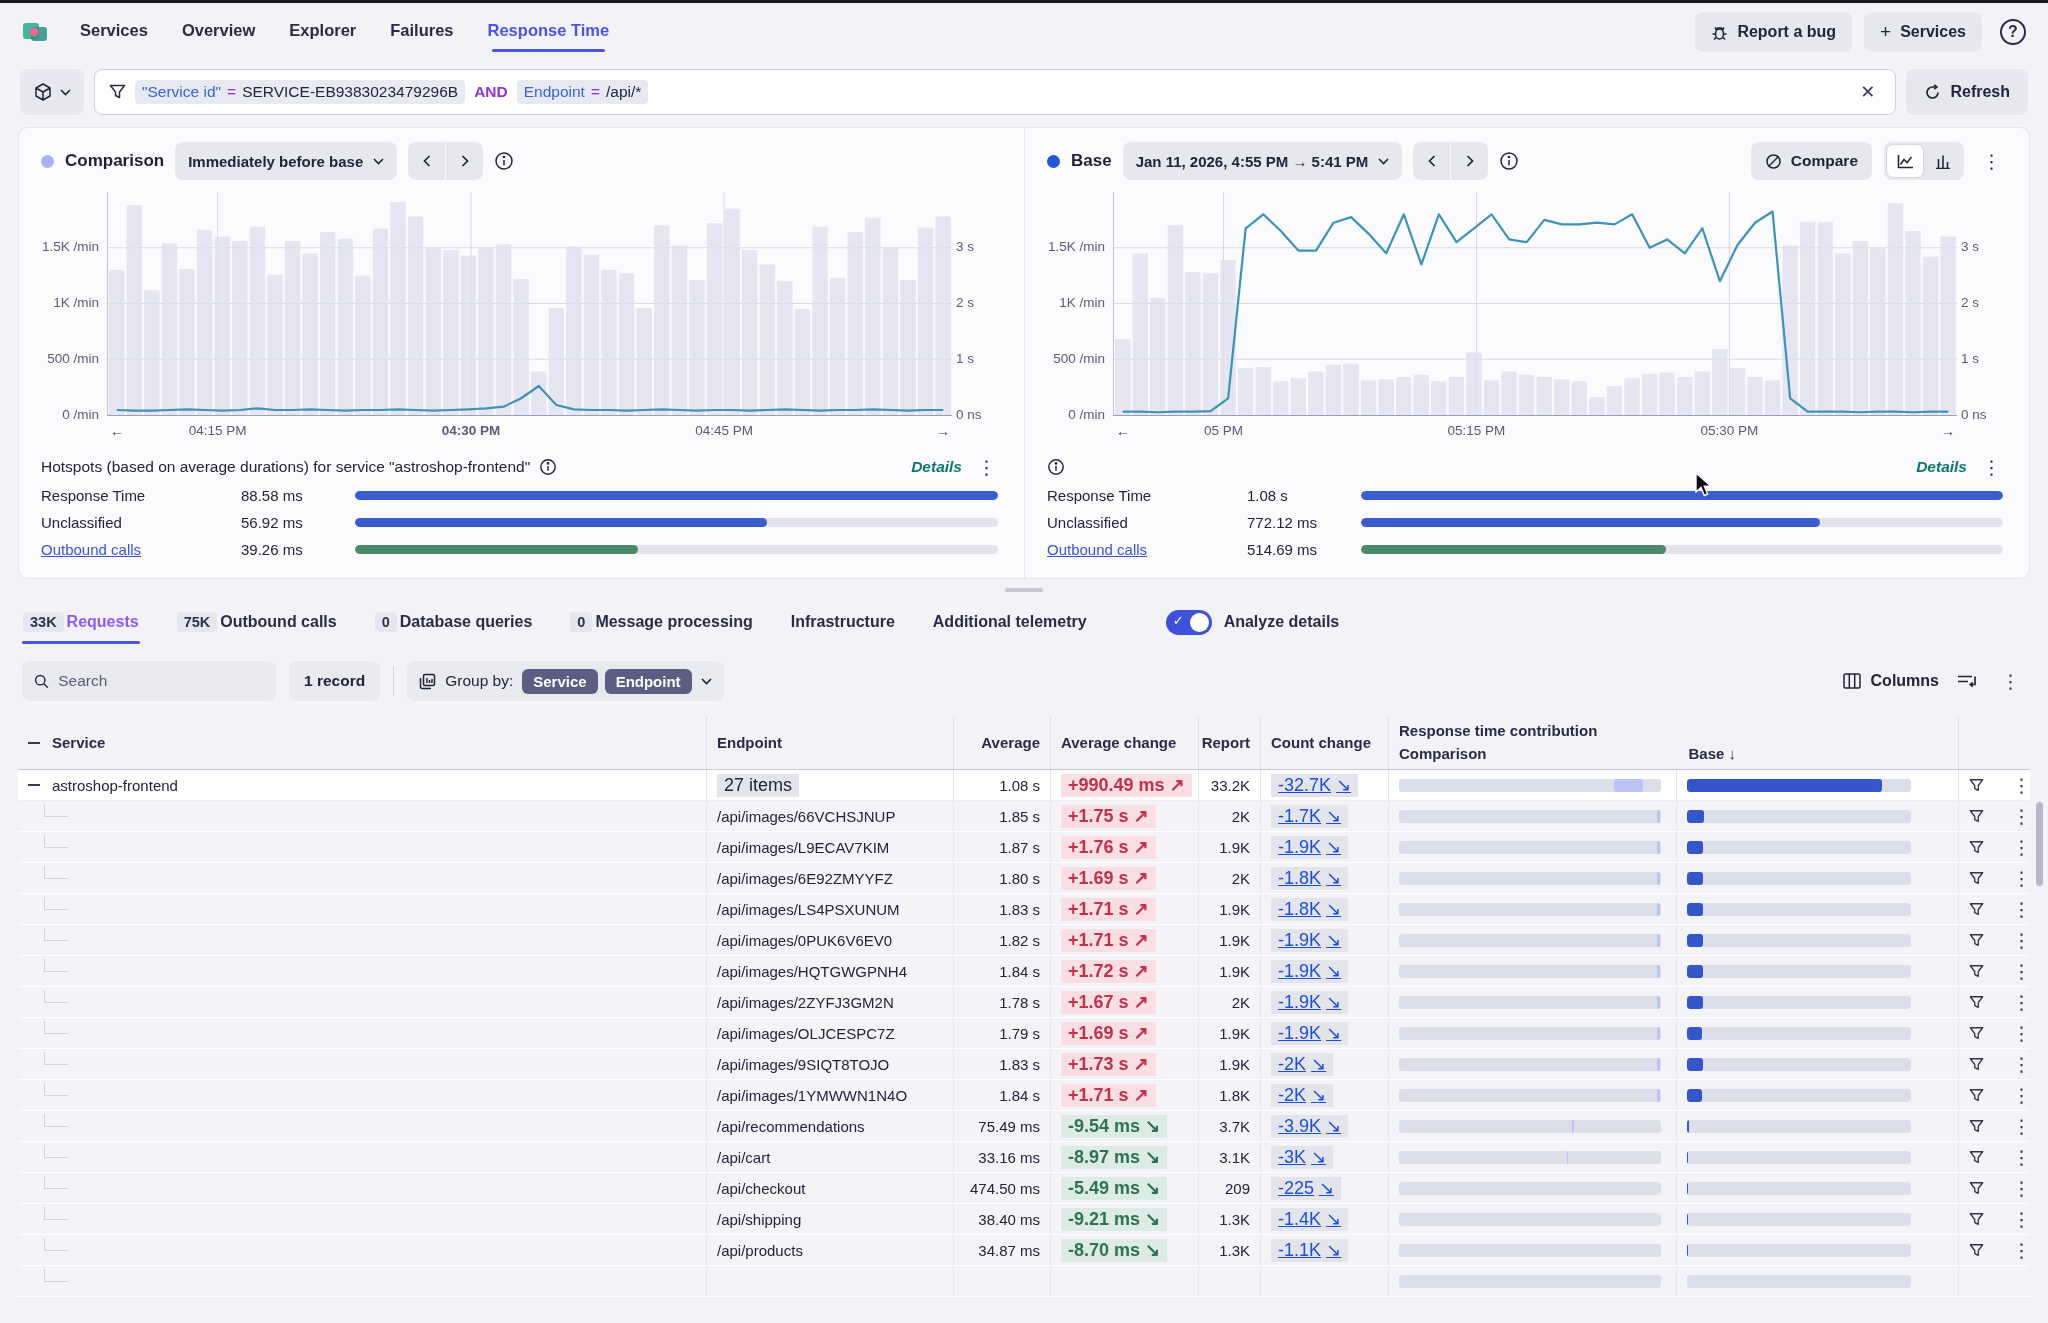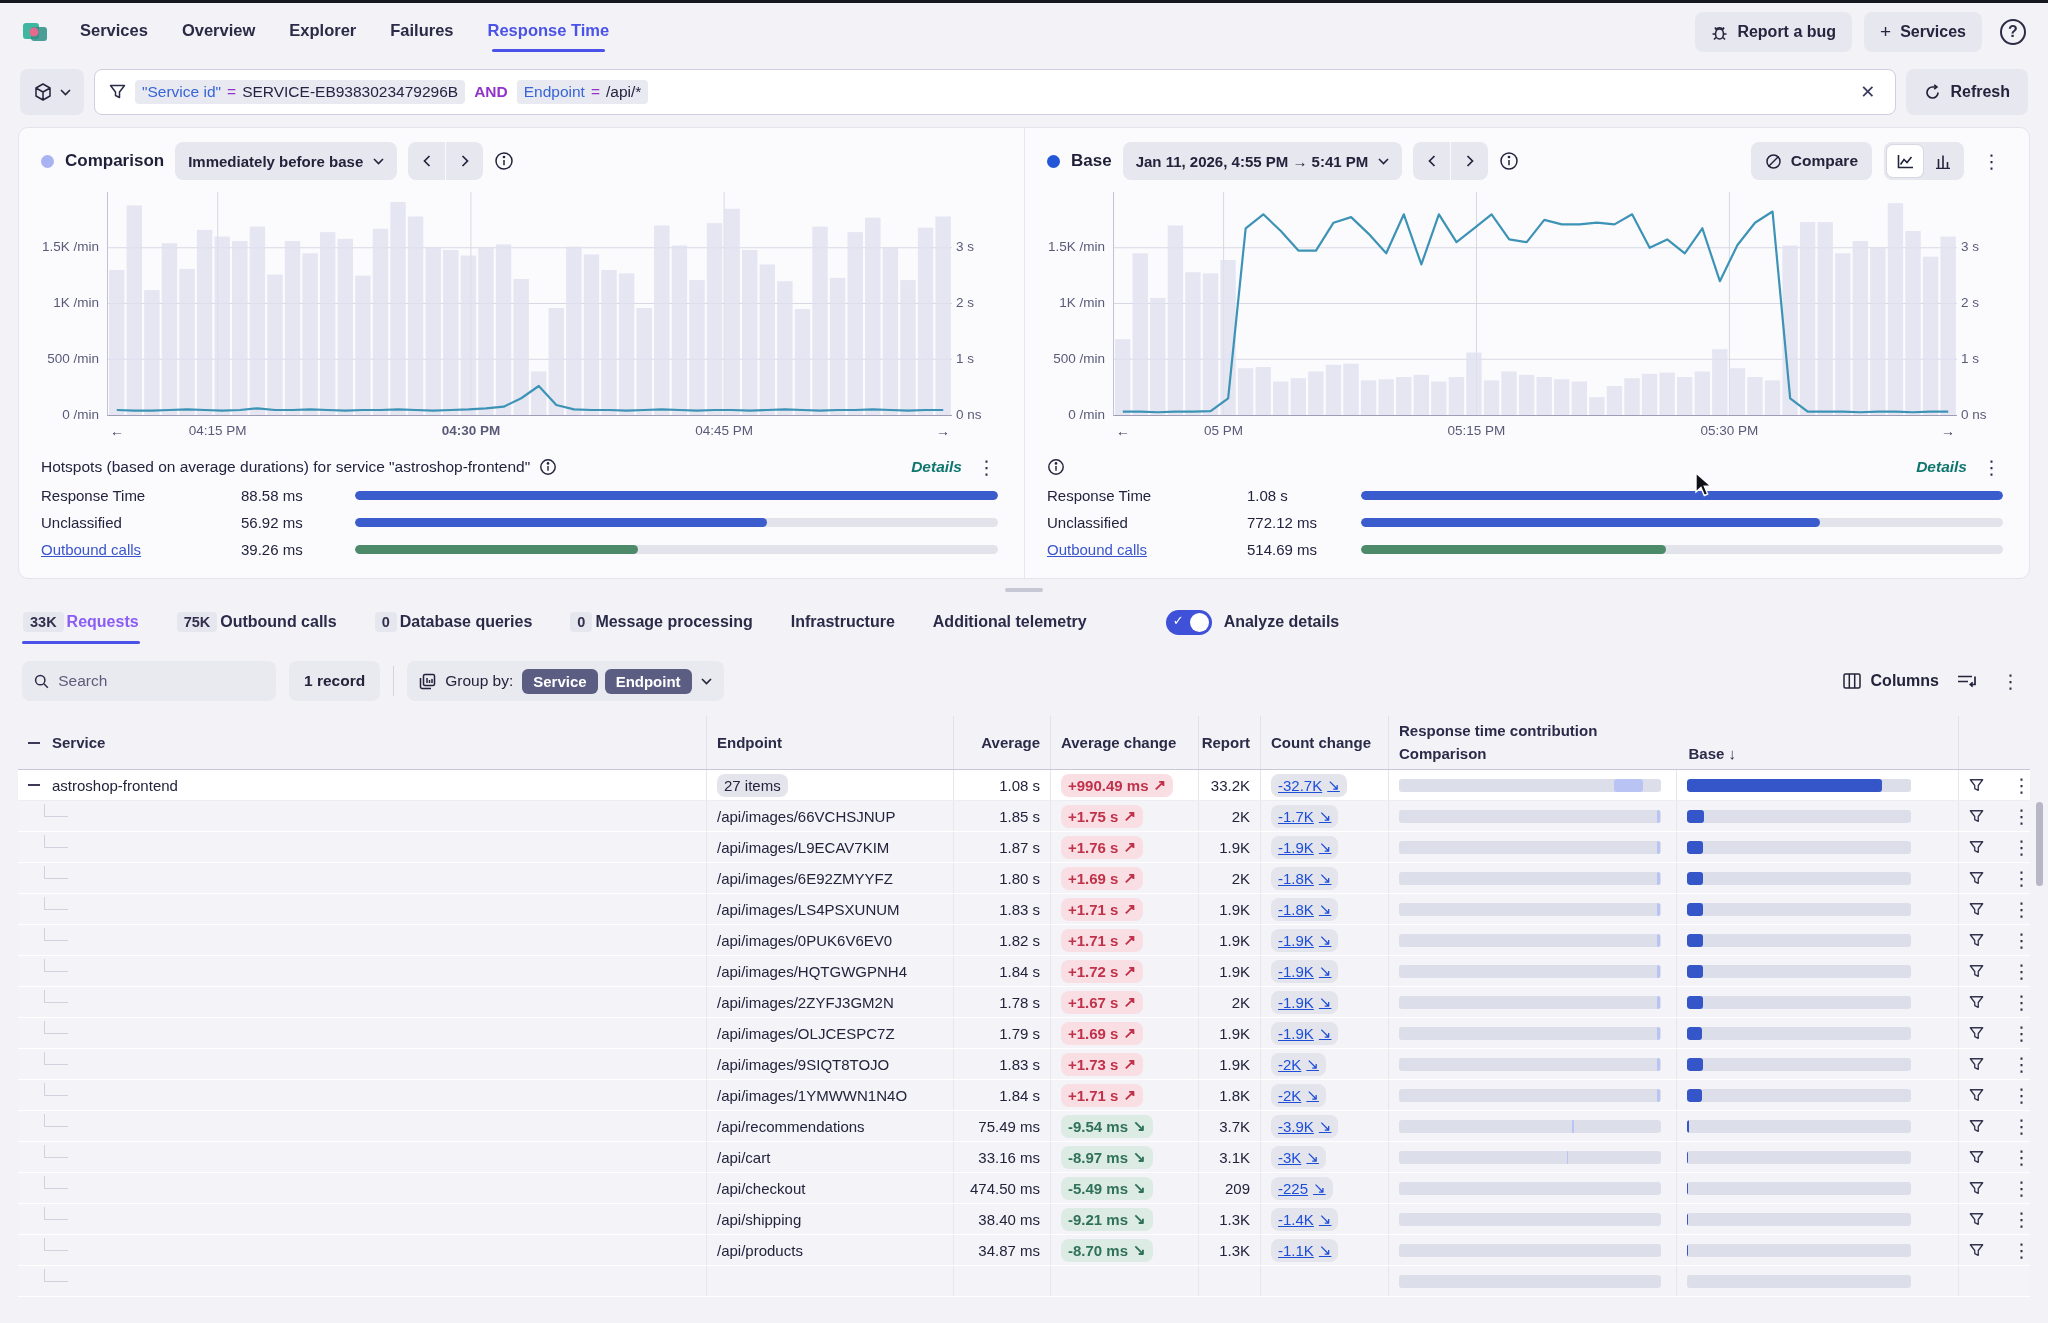--- a/index.html
+++ b/index.html
@@ -112,21 +112,21 @@
   .contrib-sub .s1 { width:288px; padding-left:10px; }
   .contrib-sub .s2 { width:282px; padding-left:12px; }
   .tr { display:grid; grid-template-columns:688px 247px 97px 148px 62px 128px 288px 282px 38px 34px; height:31px; align-items:center; }
   .tr.group { background:#fff; border-bottom:1px solid #ececf3; }
   .tr.child { background:#f3f3f8; border-bottom:1px solid #ffffff; }
   .td { font-size:15px; color:#23233c; padding:0 10px; display:flex; align-items:center; height:100%; overflow:hidden; }
   .td.sep { border-left:1px solid #e6e6ef; }
   .td.right { justify-content:flex-end; }
   .minus { width:12px; height:2px; background:#3a3a58; display:inline-block; margin-right:12px; flex:0 0 auto; }
   .tree { width:24px; height:13px; border-left:1.5px solid #d2d2de; border-bottom:1.5px solid #d2d2de; margin:-11px 0 0 16px; }
-  .chip { display:inline-flex; align-items:center; gap:5px; height:23px; padding:0 7px; border-radius:8px; font-size:15px; white-space:nowrap; }
+  .chip { display:inline-flex; align-items:center; gap:5px; height:23px; padding:0 7px; border-radius:0; font-size:18px; white-space:nowrap; }
   .chip.red { background:#f9dee3; color:#c0314a; font-weight:600; }
   .chip.green { background:#dcebe4; color:#2f7257; font-weight:600; }
   .chip.gray { background:#e4e4ed; color:#1d4ed8;text-decoration:underline; }
   .chip.items { background:#e4e4ed; color:#23233c; }
   .track { width:100%; max-width:262px; height:13px; border-radius:3px; background:#dcdee9; position:relative; overflow:hidden; }
   .track.base-track { max-width:224px; }
   .seg { position:absolute; top:0; bottom:0; border-radius:3px; }
   .funnel-cell svg { display:block; }
 
   .scrollthumb { position:absolute; right:5px; top:802px; width:7px; height:84px; border-radius:4px; background:#b7b7c8; }

